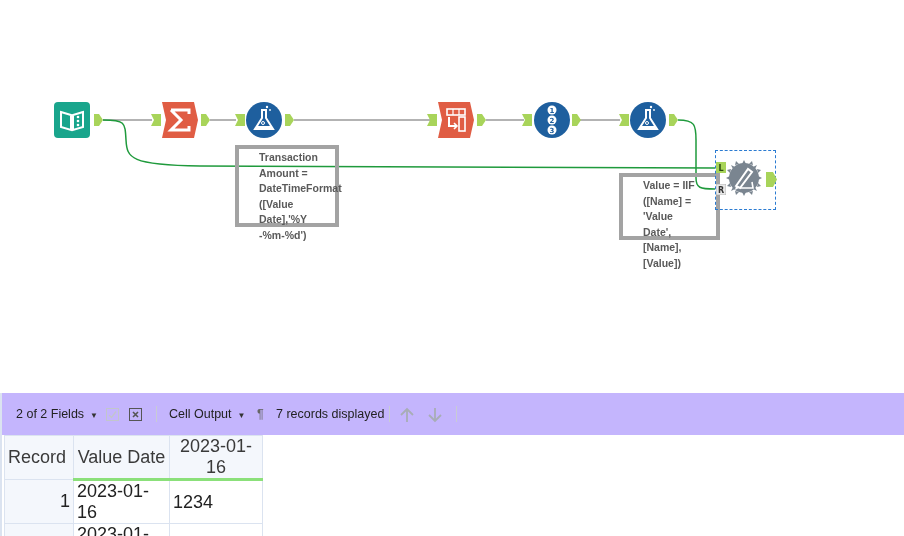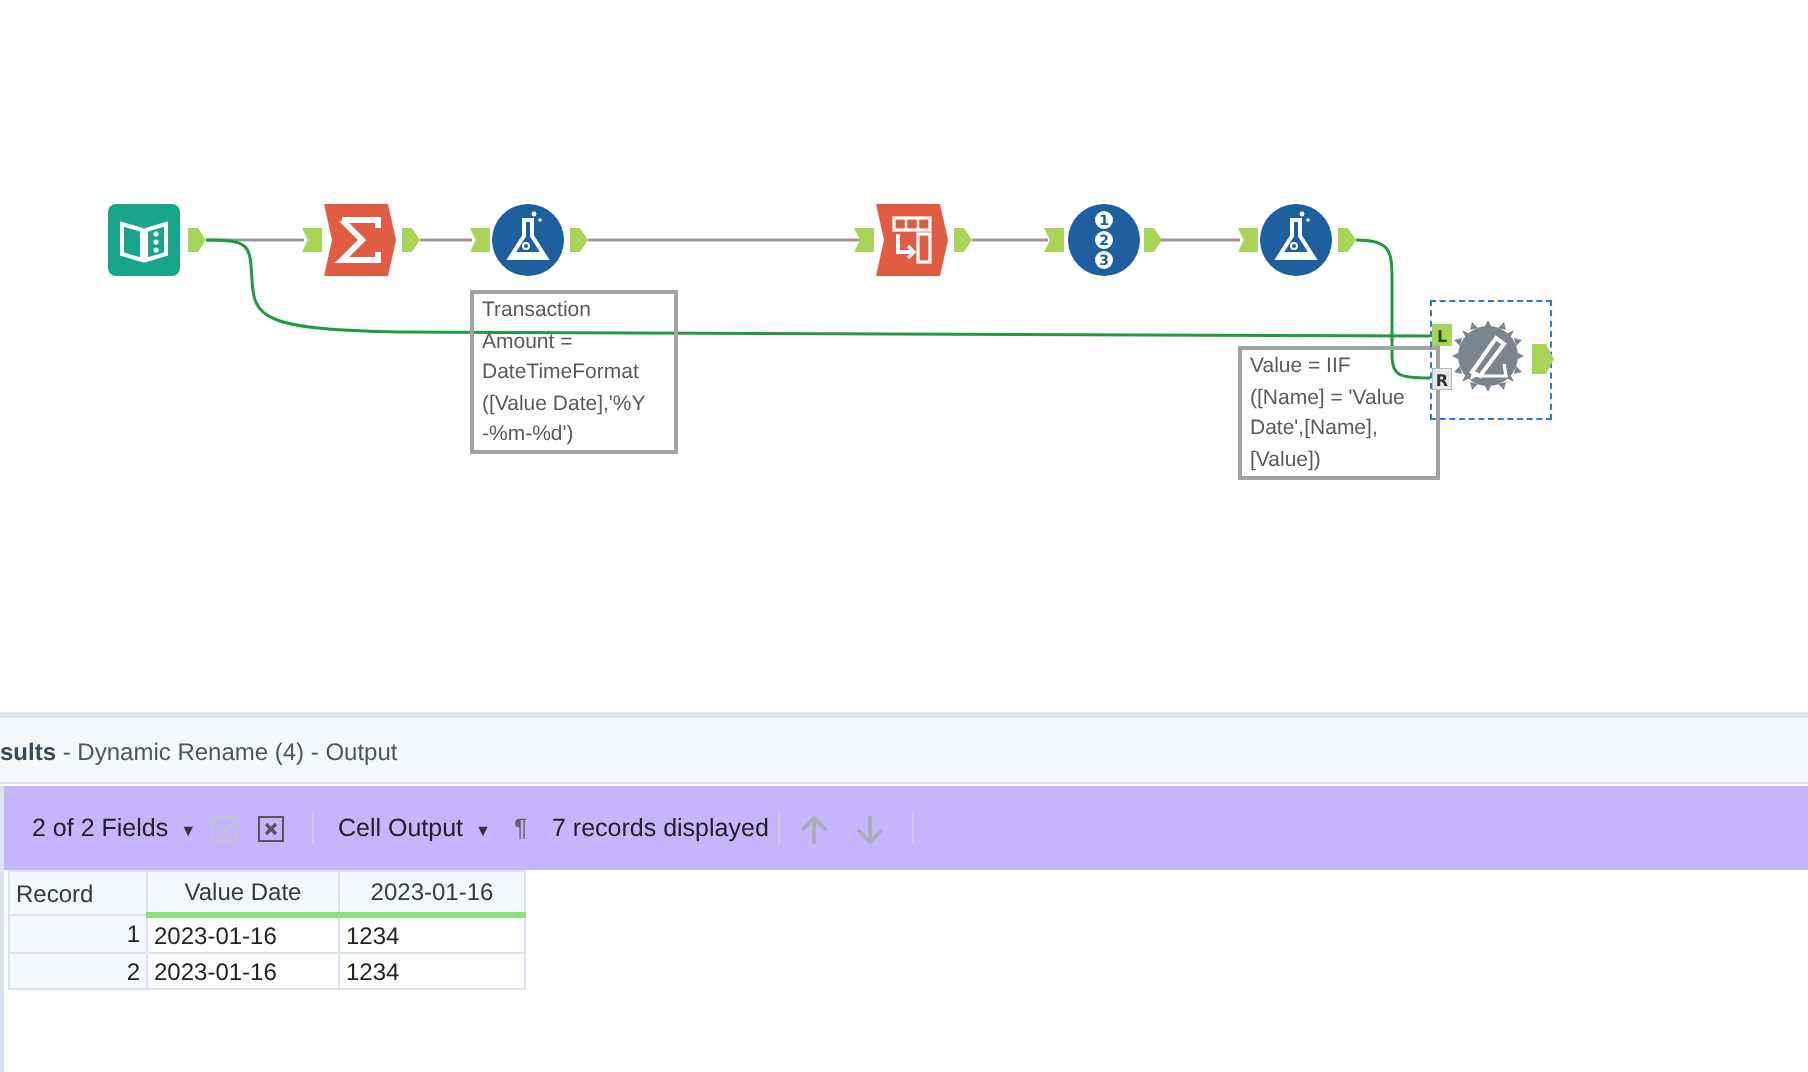--- a/index.html
+++ b/index.html
@@ -2,30 +2,30 @@
 <html><head>
 <meta charset="utf-8">
 <style>
   html, body { margin:0; padding:0; }
   body { width:904px; height:536px; position:relative; overflow:hidden; background:#ffffff; font-family:"DejaVu Sans", sans-serif; }
   .canvas { position:absolute; left:0; top:0; width:904px; height:357px; background:#ffffff; }
   .canvas svg.wires { position:absolute; left:0; top:0; }
   .tool { position:absolute; width:36px; height:36px; }
   .tool svg { width:36px; height:36px; display:block; }
   .anchor { position:absolute; }
-  .anno { position:absolute; border:2px solid #a3a3a3; background:transparent; color:#5a5a5a; font-size:10.5px; line-height:15.5px; padding:1px 4px; font-weight:normal; font-family:"Liberation Sans", sans-serif; box-sizing:border-box; white-space:pre-wrap; }
+  .anno { position:absolute; border:4px solid #a3a3a3; background:transparent; color:#5a5a5a; font-size:10.5px; line-height:15.5px; padding:1px 20px; font-weight:bold; font-family:"Liberation Sans", sans-serif; box-sizing:border-box; white-space:pre-wrap; }
   .sel-box { position:absolute; border:1px dashed #2b7bd1; }
   .results { position:absolute; left:0; top:356px; width:904px; height:180px; }
   .res-title { position:absolute; left:0; top:0; width:904px; height:36px; background:#f4f7fc; border-top:3px solid #dbe3f0; border-bottom:1px solid #dbe3f0; box-sizing:border-box; font-family:"Liberation Sans", sans-serif; font-size:12px; color:#555; line-height:34px; padding-left:0; }
   .res-title b { color:#3b4a5a; }
   .toolbar { position:absolute; left:0; top:37px; width:904px; height:42px; background:#c4b5fd; border-left:2px solid #dbe3f0; box-sizing:border-box; font-family:"Liberation Sans", sans-serif; font-size:12.5px; color:#222; }
   .tb-item { position:absolute; top:0; height:42px; line-height:42px; }
   .sep { position:absolute; top:13px; width:1px; height:16px; background:#c8ccd4; }
   .caret { font-size:8px; color:#333; margin-left:6px; }
-  .grid { position:absolute; left:0; top:79px; width:904px; height:101px; background:#fff; border-left:2px solid #dbe3f0; box-sizing:border-box; font-family:"Liberation Sans", sans-serif; font-size:12px; color:#222; }
+  .grid { position:absolute; left:0; top:79px; width:904px; height:101px; background:#fff; border-left:2px solid #dbe3f0; box-sizing:border-box; font-family:"Liberation Sans", sans-serif; font-size:18px; color:#222; }
   table { border-collapse:collapse; position:absolute; left:2px; top:0; }
   td, th { border:1px solid #dbe3f0; height:17px; padding:0 3px; font-weight:normal; text-align:left; }
   th { background:#f4f7fc; color:#3a3a3a; height:20px; }
   th.hl { border-bottom:3px solid #8be07a;text-align:center; }
   td { background:#fff; }
   td.rn { background:#f4f7fc; text-align:right; }
 </style>
 </head>
 <body>
 
@@ -182,23 +182,20 @@
       <path d="M10 26 L9 30 L13 28" fill="#fff"></path>
       <path d="M14 28 H27 L26 22" fill="none" stroke="#fff" stroke-width="1.6"></path>
     </svg>
   </div>
   <svg class="anchor" style="left:766px;top:172px;" width="12" height="15">
       <path d="M0 0 H7 L11 7.5 L7 15 H0 Z" fill="#a8d45a"></path>
     </svg>
 </div>
 
 <div class="results">
-  <div class="res-title">
-    <b>sults</b><span> - Dynamic Rename (4) - Output</span>
-  </div>
   <div class="toolbar">
     <div class="tb-item" style="left:14px;">
       <span>2 of 2 Fields</span><span class="caret">▼</span>
     </div>
     <div class="tb-item" style="left:104px;">
       <svg width="13" height="13" viewBox="0 0 13 13" style="vertical-align:middle">
           <rect x="0.5" y="0.5" width="12" height="12" fill="none" stroke="#c2c6cc"></rect>
           <path d="M3 7 L5.5 9.5 L10 3.5" fill="none" stroke="#c2c6cc" stroke-width="1.3"></path>
         </svg>
     </div>

